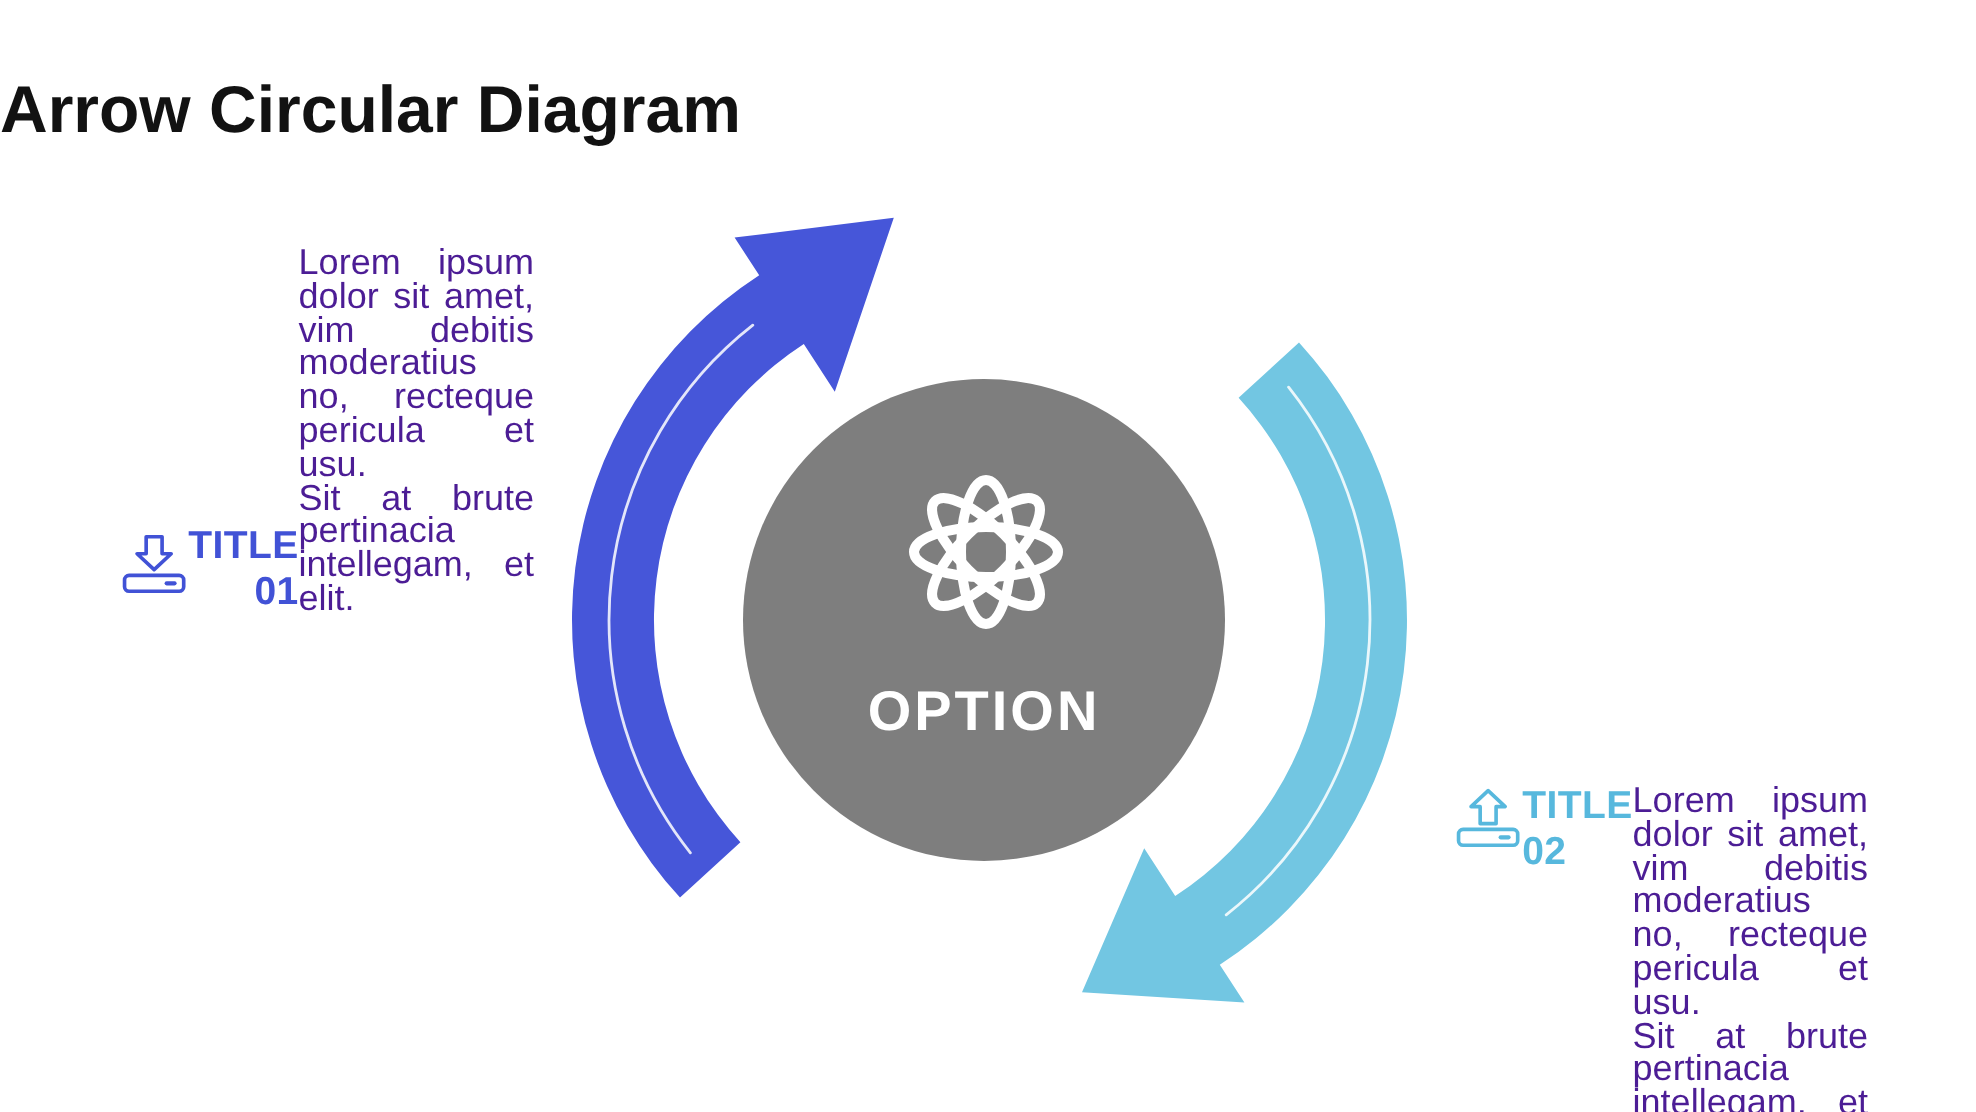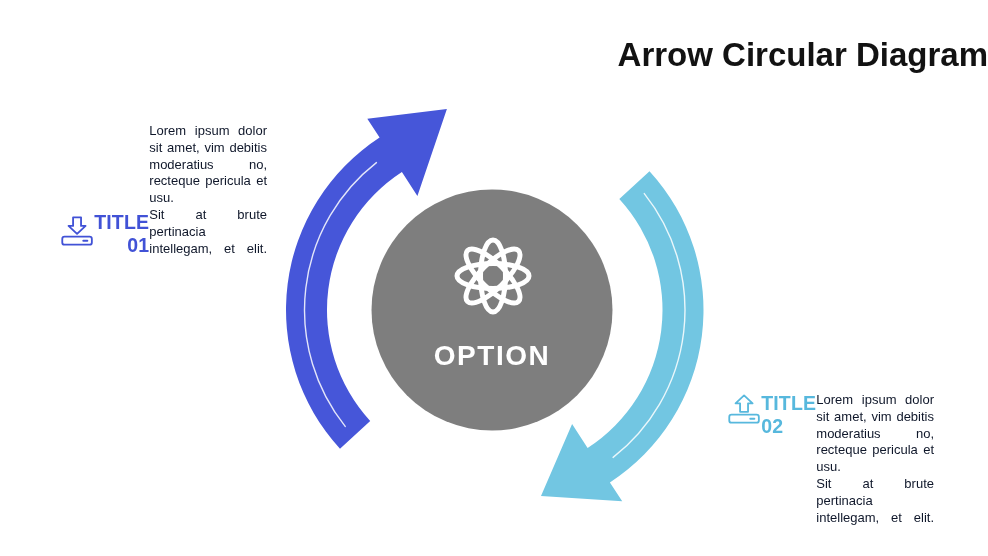--- a/index.html
+++ b/index.html
@@ -11,21 +11,21 @@
     background: #ffffff;
     overflow: hidden;
     font-family: "Liberation Sans", "DejaVu Sans", sans-serif;
     margin: 0 auto;
   }
   .main-title {
     position: absolute;
     top: 36px;
     left: 0;
     width: 100%;
-    text-align: right;
+    text-align: left;
     font-size: 33px;
     font-weight: 800;
     letter-spacing: 0px;
     color: #121212;
   }
   .diagram-svg {
     position: absolute;
     left: 0;
     top: 0;
     width: 988px;
@@ -52,23 +52,23 @@
   .block-icon { display: block; }
   .block-title {
     margin-top: 9px;
     font-size: 19.5px;
     font-weight: 700;
     letter-spacing: 0.2px;
   }
   .block-body {
     margin-top: 9px;
     width: 100%;
-    font-size: 13px;
+    font-size: 18px;
     line-height: 16.8px;
-    color: #0f172a;
+    color: #4c1d95;
   }
   .block-body .line {
     text-align: justify;
     text-align-last: justify;
   }
   .center-label {
     font-family: "Liberation Sans", "DejaVu Sans", sans-serif;
     font-size: 28px;
     font-weight: 700;
     letter-spacing: 1.5px;

